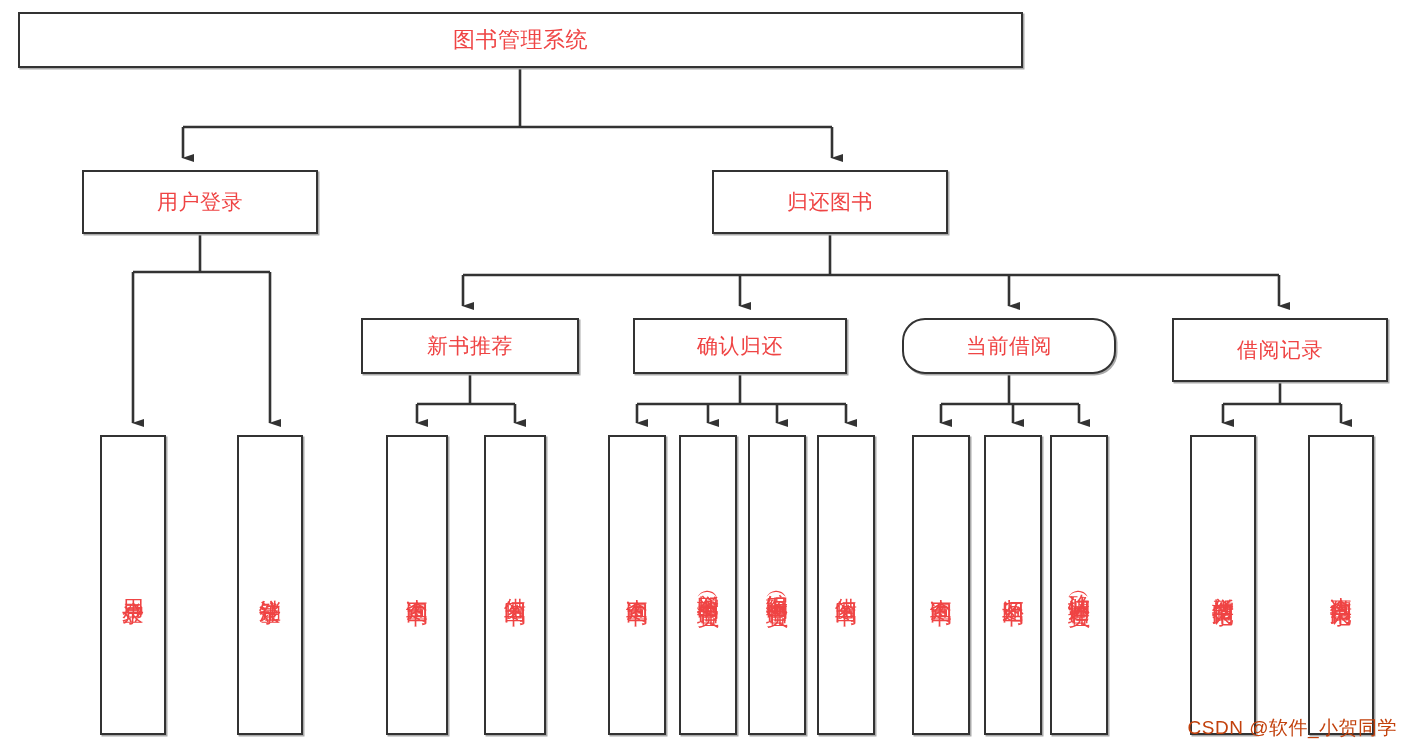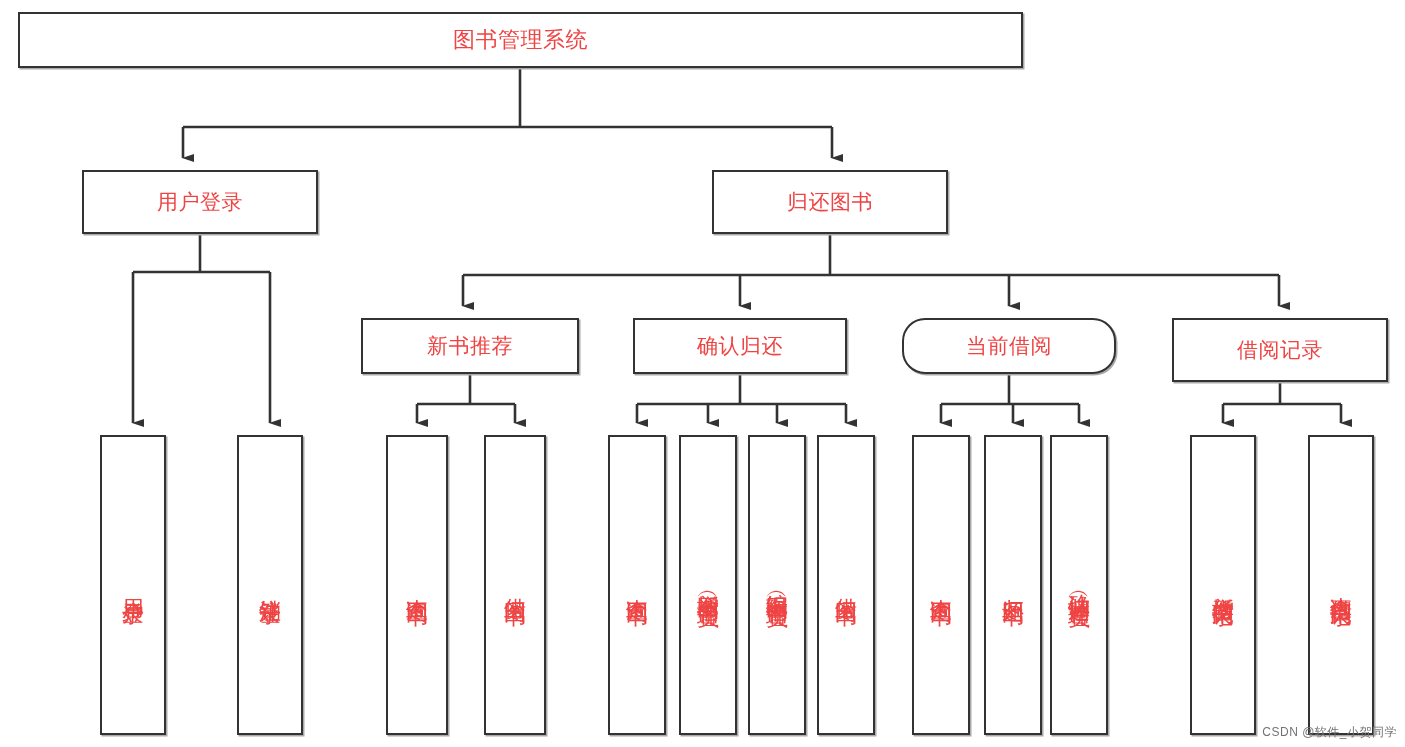--- a/index.html
+++ b/index.html
@@ -49,22 +49,22 @@
     line-height: 1.18;
     letter-spacing: 2px;
     white-space: normal;
     max-height: 100%;
   }
   .node.root .label { font-size: 22px; }
   .watermark {
     position: absolute;
     right: 8px;
     bottom: 6px;
-    font-size: 12px;
-    color: #737373;
+    font-size: 19px;
+    color: #c2410c;
     letter-spacing: 0.5px;
     white-space: nowrap;
     pointer-events: none;
   }
 </style>
 </head>
 <body>
 
 <div id="canvas">
 

